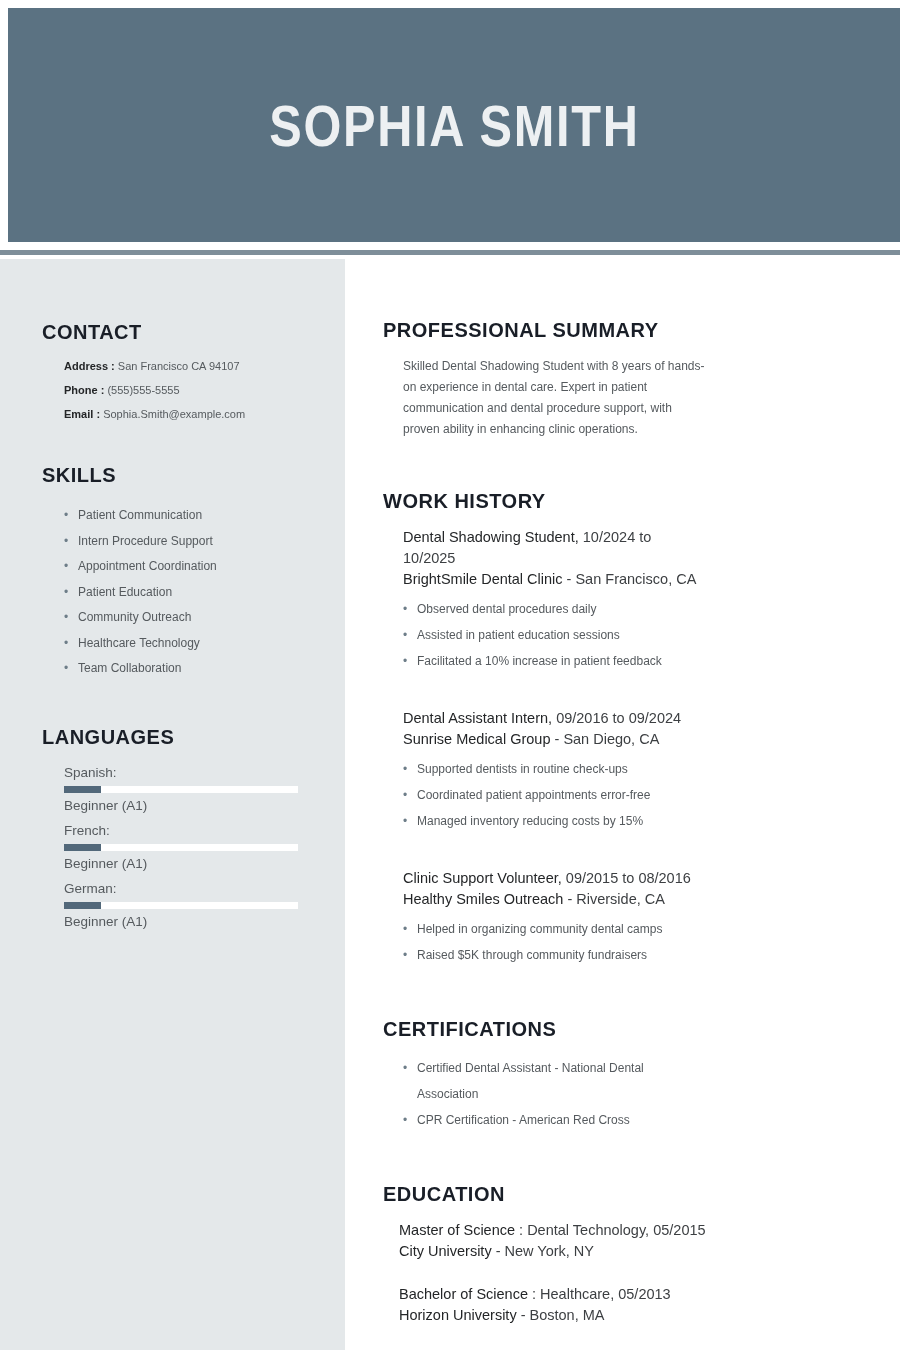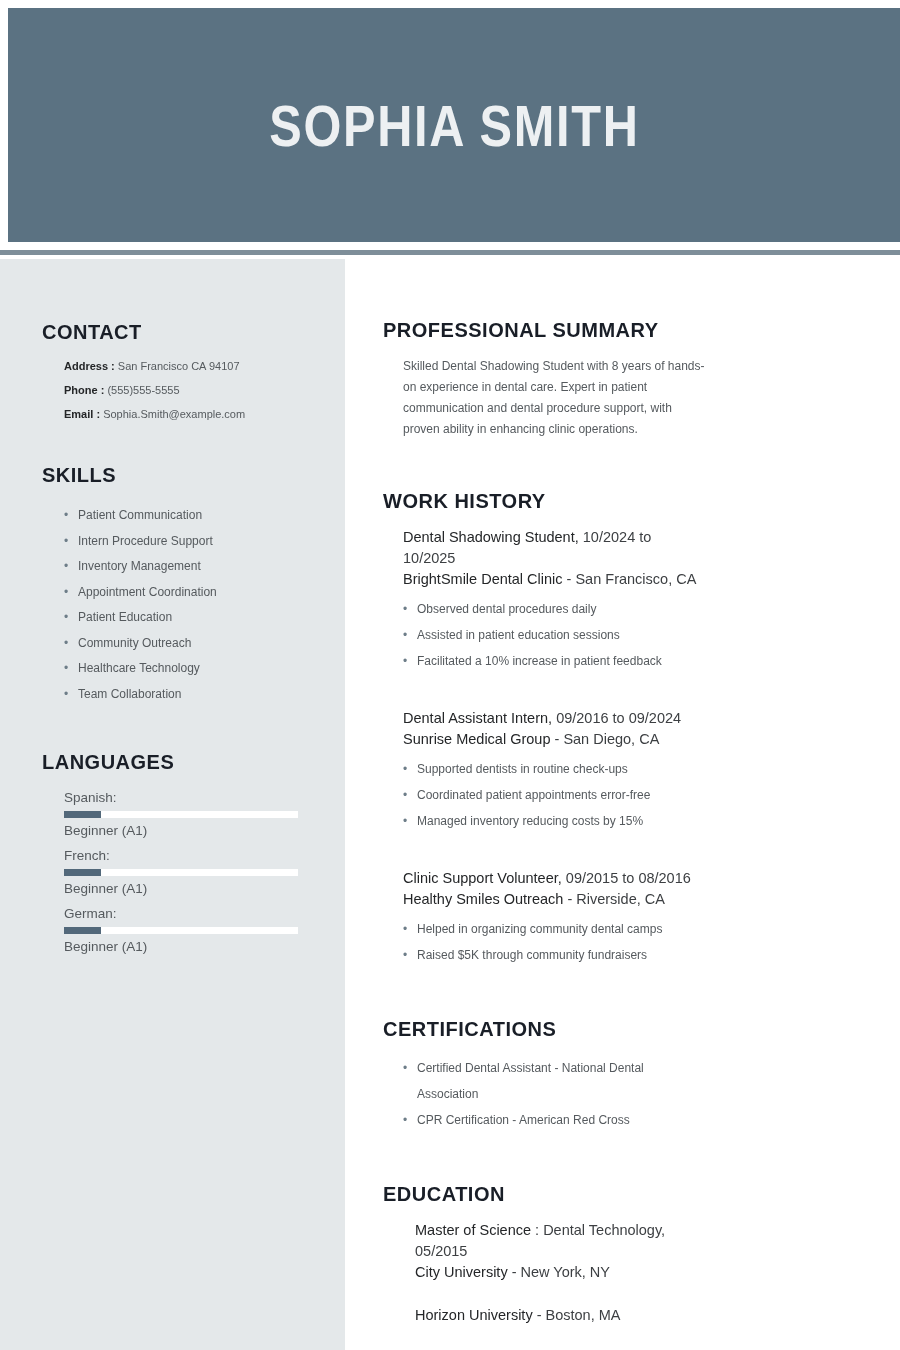--- a/index.html
+++ b/index.html
@@ -87,21 +87,21 @@
   }
   .m-section{margin-bottom:50px;}
   .job{margin-left:20px;margin-bottom:34px;}
   .job:last-child{margin-bottom:0;}
   .job-line{font-size:14.5px;line-height:21px;color:#3c3f42;}
   .job-bold{font-weight:400;color:var(--bold-text);}
   .job-bullets{list-style:none;margin-top:6px;}
   .job-bullets .skill-item{line-height:26px;}
   .cert-list{margin-left:20px;list-style:none;}
   .cert-list .skill-item{line-height:26px;}
-  .degree{margin-left:32px;margin-bottom:22px;}
+  .degree{margin-left:16px;margin-bottom:22px;}
 </style>
 </head>
 <body>
 
 <div class="page">
 
   <div class="header">
     <div class="name">SOPHIA SMITH</div>
   </div>
   <div class="rule-gap"></div>
@@ -128,21 +128,20 @@
             <span class="contact-value">Sophia.Smith@example.com</span>
           </div>
         </div>
       </div>
 
       <div class="section">
         <div class="section-title">SKILLS</div>
         <ul class="skill-list">
           <li class="skill-item">Patient Communication</li>
           <li class="skill-item">Intern Procedure Support</li>
-          <li class="skill-item">Inventory Management</li>
           <li class="skill-item">Appointment Coordination</li>
           <li class="skill-item">Patient Education</li>
           <li class="skill-item">Community Outreach</li>
           <li class="skill-item">Healthcare Technology</li>
           <li class="skill-item">Team Collaboration</li>
         </ul>
       </div>
 
       <div class="section">
         <div class="section-title">LANGUAGES</div>
@@ -252,20 +251,24 @@
             <span>: Dental Technology, 05/2015</span>
           </div>
           <div class="job-line">
             <span class="job-bold">City University</span>
             <span>- New York, NY</span>
           </div>
         </div>
 
         <div class="degree">
           <div class="job-line">
+            <span class="job-bold">Bachelor of Science</span>
+            <span>: Healthcare, 05/2013</span>
+          </div>
+          <div class="job-line">
             <span class="job-bold">Horizon University</span>
             <span>- Boston, MA</span>
           </div>
         </div>
       </div>
 
     </div>
   </div>
 </div>
 

